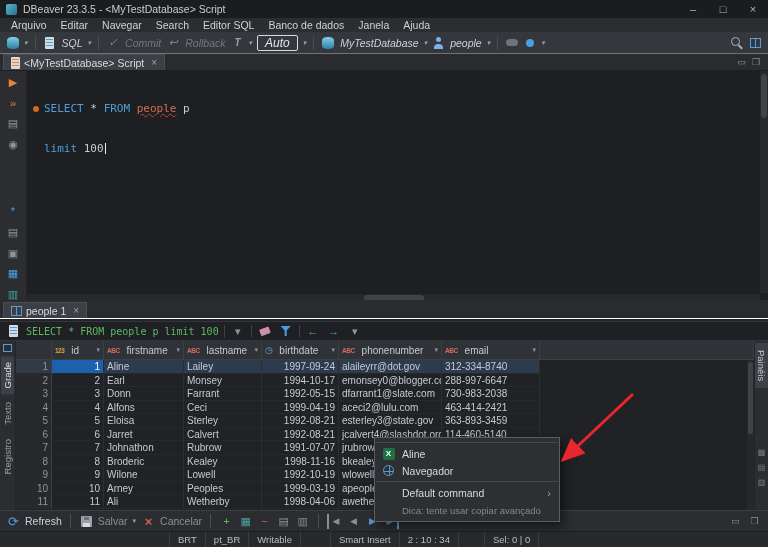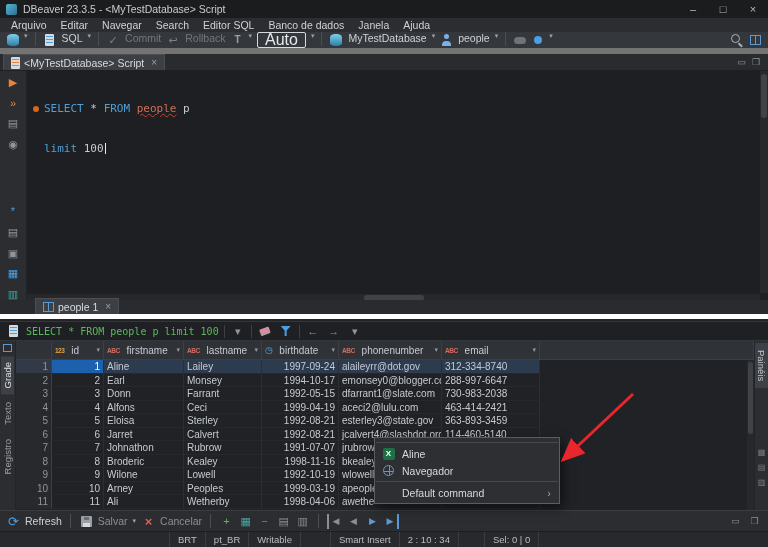--- a/index.html
+++ b/index.html
@@ -17,28 +17,28 @@
   .win-btn { width:30px; display:flex; align-items:center; justify-content:center;
              color:#b7b9bc; font-size:11px; }
 
   
   .menubar { position:absolute; top:18px; left:0; right:0; height:14px; background:#2b2d30;
              display:flex; align-items:center; padding-left:4px; }
   .menu-item { padding:0 7px; font-size:10.5px; color:#ced2d6; }
 
   
   .toolbar { position:absolute; top:32px; left:0; right:0; height:22px; background:#34373b;
-             display:flex; gap:2px; padding:0 5px; border-bottom:6px solid #737373; }
+             display:flex; align-items:center; gap:2px; padding:0 5px; border-bottom:1px solid #737373;font-style:italic; }
   .tb-sep { width:1px; height:14px; background:#4a4d51; margin:0 4px; }
   .tb-ico { width:16px; height:16px; display:flex; align-items:center; justify-content:center; }
   .caret { font-size:7px; color:#9aa0a5; margin:0 1px; }
   .tb-label { font-size:10.5px; color:#ced2d6; margin:0 2px; white-space:nowrap; }
   .tb-label.disabled { color:#73787d; }
   .auto-btn { border:1px solid #d7dadd; border-radius:2px; padding:0 7px; height:16px;
-              display:flex; align-items:center; font-size:16px; color:#e6e9ec; margin:0 2px; }
+              display:flex; align-items:center; font-size:12px; color:#e6e9ec; margin:0 2px; }
   .glyph { font-size:11px; line-height:1; }
   .g-check { color:#7d8287; } .g-undo { color:#7d8287; }
   .g-tx { font-size:10px; font-weight:bold; color:#9aa0a5; }
   .ico-db-cyl { width:12px; height:12px; background:linear-gradient(#7fd0e8,#2f7da8);
                 border-radius:5px/3px; }
   .ico-doc { width:9px; height:12px; background:#d8dadc; border-radius:1px; position:relative; }
   .ico-doc.blue::after { content:""; position:absolute; left:1px; right:1px; top:2px; height:7px;
                 background:repeating-linear-gradient(#4a9fe3 0 1px,transparent 1px 3px); }
   .ico-doc.orange::after { content:""; position:absolute; left:1px; right:1px; top:2px; height:7px;
                 background:repeating-linear-gradient(#e8833a 0 1px,transparent 1px 3px); }
@@ -55,21 +55,21 @@
   .ico-search::after { content:""; position:absolute; right:1px; bottom:2px; width:5px; height:1.5px;
                 background:#aeb3b8; transform:rotate(45deg); }
   .ico-table { width:11px; height:10px; border:1px solid #5b9bd5;
                background:linear-gradient(transparent 45%,#5b9bd5 45%,#5b9bd5 55%,transparent 55%),
                linear-gradient(90deg,transparent 45%,#5b9bd5 45%,#5b9bd5 55%,transparent 55%); }
   .spacer { flex:1; }
 
   
   .tabbar { position:absolute; left:0; right:0; background:#292b2e; display:flex; align-items:flex-end; }
   #editor-tabbar { top:54px; height:17px; border-bottom:1px solid #1d1f21; }
-  #results-tabbar { top:300px; height:19px; border-bottom:5px solid #ffffff;padding-left:32px; }
+  #results-tabbar { top:300px; height:19px; border-bottom:1px solid #ffffff; }
   .tab { display:flex; align-items:center; gap:4px; height:16px; padding:0 7px; margin-left:3px;
          background:#3c3f44; border:1px solid #4a4d51; border-bottom:none; font-size:10.5px; color:#d8dbde; }
   .tab-close { color:#9ba0a5; font-size:10px; margin-left:3px; }
   .panel-btns { margin-left:auto; display:flex; gap:6px; padding:0 8px 3px 0; color:#8f959b; font-size:9px; }
 
   
   #editor-region { position:absolute; top:71px; left:0; height:231px; right:0; background:#1d1f22; }
   .editor-toolbar { position:absolute; left:0; top:0; bottom:0; width:27px; background:#2b2d30;
                     border-right:1px solid #222427; display:flex; flex-direction:column;
                     align-items:center; padding-top:4px; gap:6px; }
@@ -594,20 +594,21 @@
           <span class="ico-globe"></span>
         </span>
       <span>Navegador</span>
     </div>
     <div class="cm-sep"></div>
     <div class="cm-item">
       <span class="cm-ico"></span>
       <span>Default command</span>
       <span class="cm-arrow">›</span>
     </div>
+    <div class="cm-hint">Dica: tente usar copiar avançado</div>
   </div>
 
   <svg class="annotation" width="768" height="547" viewBox="0 0 768 547">
     <defs>
       <marker id="ah" markerWidth="10" markerHeight="8" refX="7" refY="3.5" orient="auto">
         <polygon points="0 0, 8 3.5, 0 7" fill="#e8262d"></polygon>
       </marker>
     </defs>
     <line x1="633" y1="394" x2="563" y2="460" stroke="#e8262d" stroke-width="3" marker-end="url(#ah)"></line>
   </svg>

